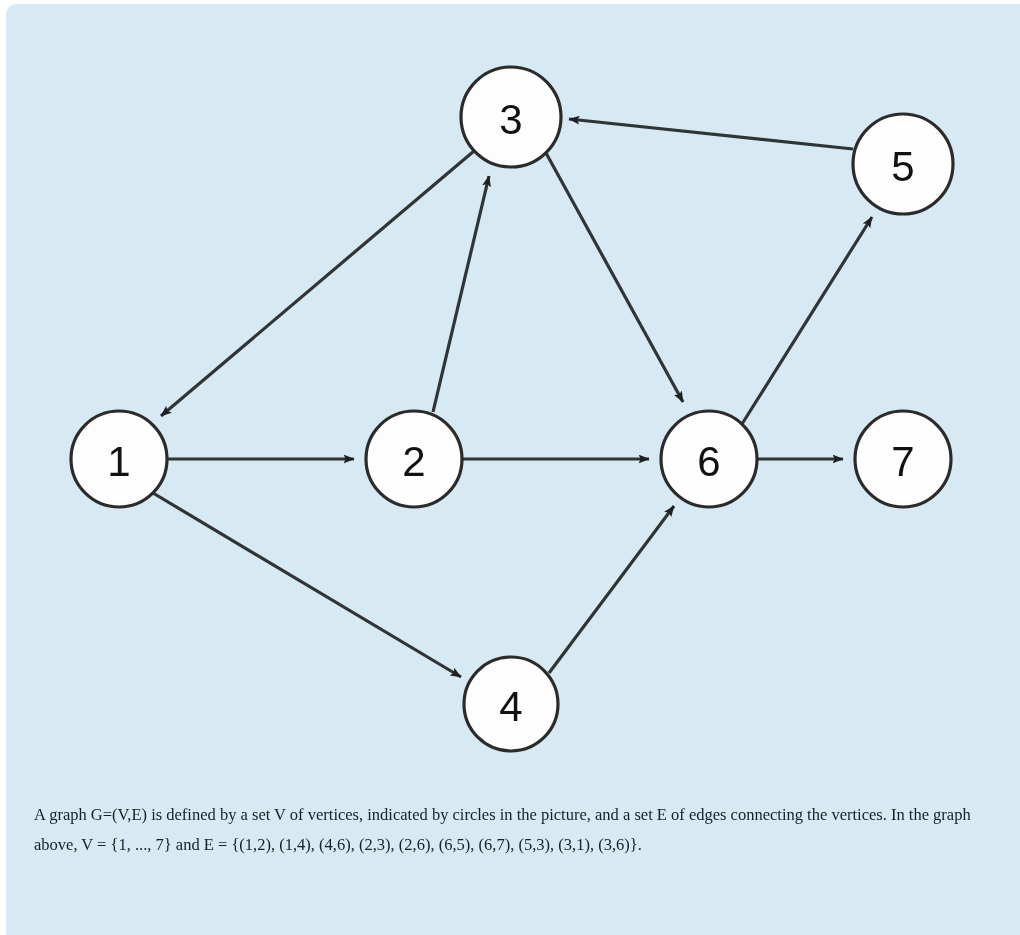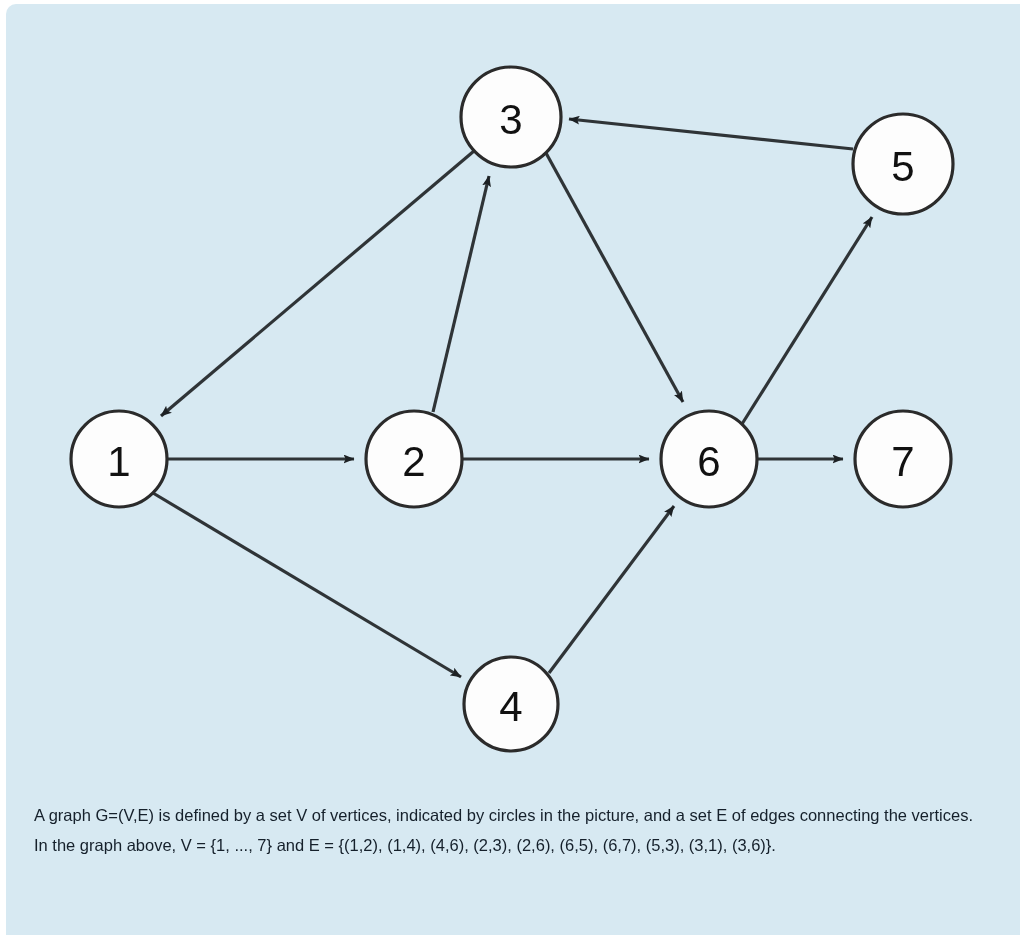--- a/index.html
+++ b/index.html
@@ -59,21 +59,21 @@
     fill: none;
   }
   #caption {
     position: absolute;
     left: 28px;
     top: 796px;
     width: 940px;
     font-size: 16.5px;
     line-height: 30px;
     color: #15202b;
-    font-family: Liberation Sans, sans-serif;
+    font-family: Liberation Serif, serif;
   }
 </style>
 </head>
 <body>
 
 <div id="page">
   <div id="panel">
 
     <div id="graph-area">
       <svg id="graph-svg" width="1020" height="790" viewBox="0 0 1020 790">

